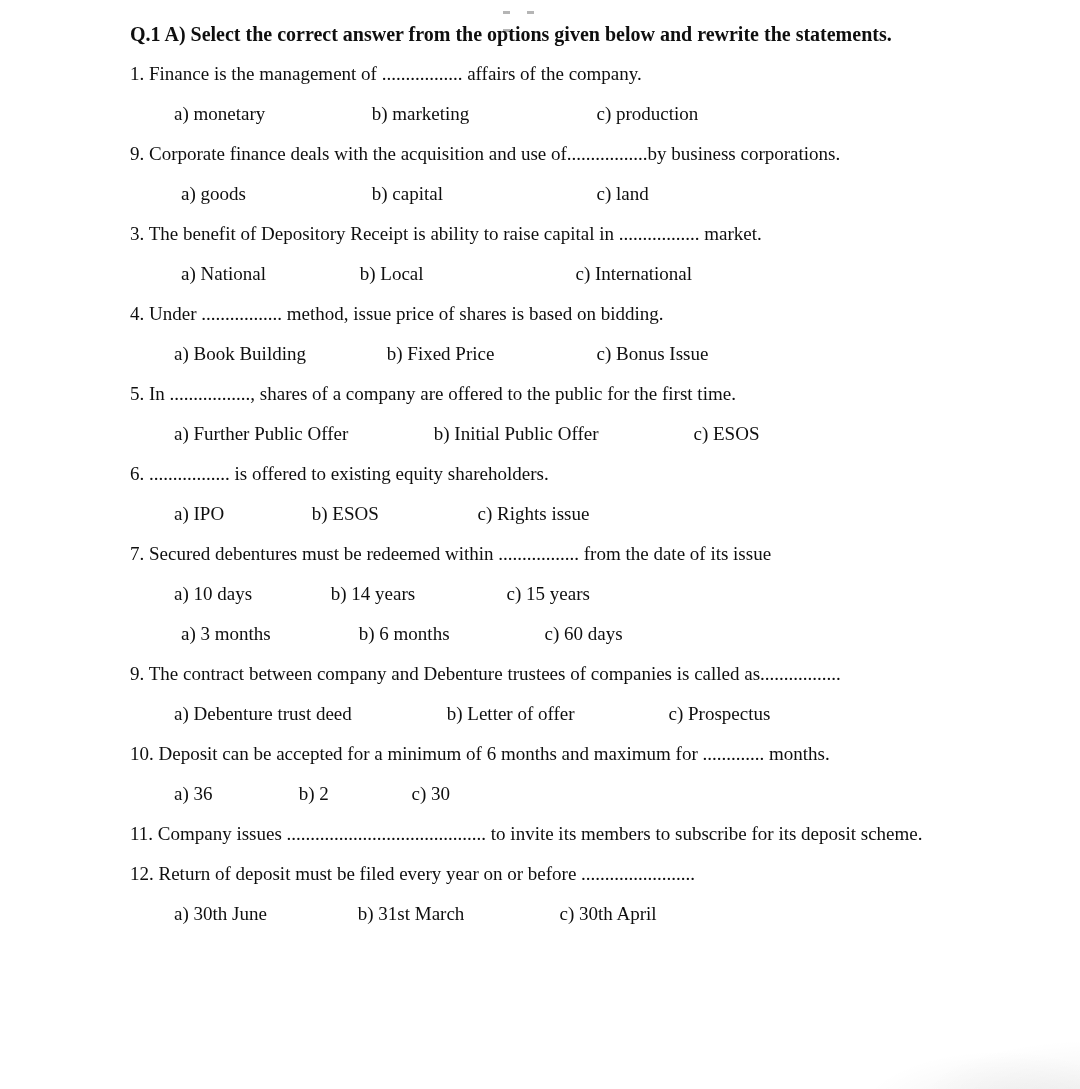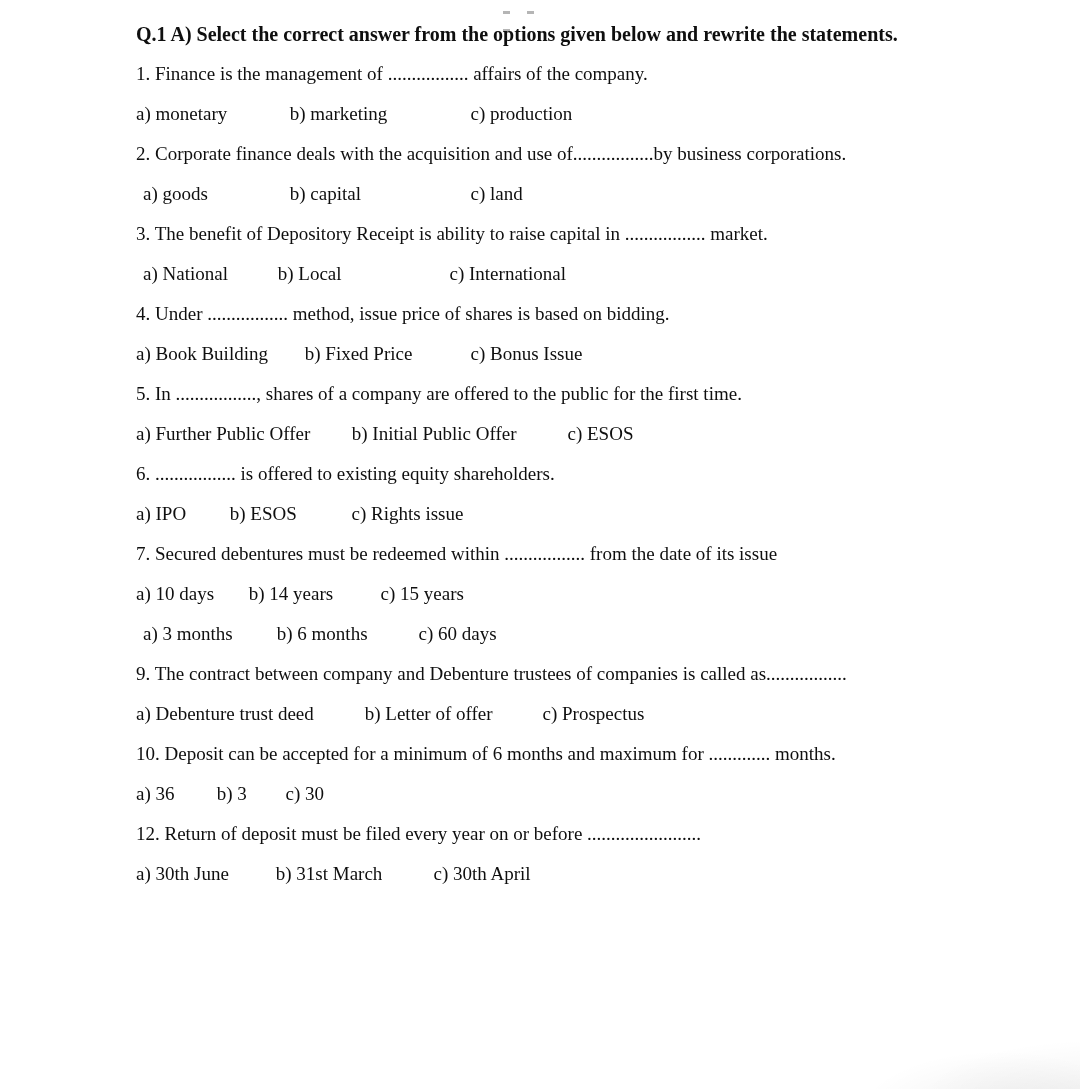--- a/index.html
+++ b/index.html
@@ -8,39 +8,39 @@
     height: 1089px;
     background: #ffffff;
     position: relative;
     overflow: hidden;
     font-family: "Liberation Serif", "DejaVu Serif", serif;
     color: #0f0f0f;
     -webkit-font-smoothing: antialiased;
   }
   .content {
     position: absolute;
-    left: 136px;
+    left: 130px;
     top: 21px;
     width: 822px;
   }
   .heading {
     font-size: 20px;
     font-weight: 700;
     line-height: 26px;
     margin: 0 0 14px 0;
   }
   p.line {
     font-size: 19px;
     font-weight: 400;
     line-height: 26px;
     margin: 0 0 14px 0;
   }
   p.opts { white-space: nowrap; }
   p.indent { padding-left: 7px; }
-  .opt { display: inline-block; white-space: nowrap; }
+  .opt { display: inline-block; white-space: nowrap; margin-left: 44px; }
   
   .remnant {
     position: absolute;
     top: 0;
     left: 503px;
     width: 70px;
     height: 3px;
   }
   .remnant i {
     display: inline-block;
@@ -74,21 +74,21 @@
   <div>
     <p class="line">1. Finance is the management of ................. affairs of the company.</p>
     <p class="line opts">
       <span class="opt" style="min-width:149px">a) monetary</span>
       <span class="opt" style="min-width:176px">b) marketing</span>
       <span class="opt">c) production</span>
     </p>
   </div>
 
   <div>
-    <p class="line">2. Corporate finance deals with the acquisition and use of.................by business corporations.</p>
+    <p class="line">9. Corporate finance deals with the acquisition and use of.................by business corporations.</p>
     <p class="line opts indent">
       <span class="opt" style="min-width:142px">a) goods</span>
       <span class="opt" style="min-width:176px">b) capital</span>
       <span class="opt">c) land</span>
     </p>
   </div>
 
   <div>
     <p class="line">3. The benefit of Depository Receipt is ability to raise capital in ................. market.</p>
     <p class="line opts indent">
@@ -148,26 +148,27 @@
       <span class="opt" style="min-width:224px">a) Debenture trust deed</span>
       <span class="opt" style="min-width:173px">b) Letter of offer</span>
       <span class="opt">c) Prospectus</span>
     </p>
   </div>
 
   <div>
     <p class="line">10. Deposit can be accepted for a minimum of 6 months and maximum for ............. months.</p>
     <p class="line opts">
       <span class="opt" style="min-width:76px">a) 36</span>
-      <span class="opt" style="min-width:64px">b) 3</span>
+      <span class="opt" style="min-width:64px">b) 2</span>
       <span class="opt">c) 30</span>
     </p>
   </div>
 
   <div>
+    <p class="line">11. Company issues .......................................... to invite its members to subscribe for its deposit scheme.</p>
   </div>
 
   <div>
     <p class="line">12. Return of deposit must be filed every year on or before ........................</p>
     <p class="line opts">
       <span class="opt" style="min-width:135px">a) 30th June</span>
       <span class="opt" style="min-width:153px">b) 31st March</span>
       <span class="opt">c) 30th April</span>
     </p>
   </div>

